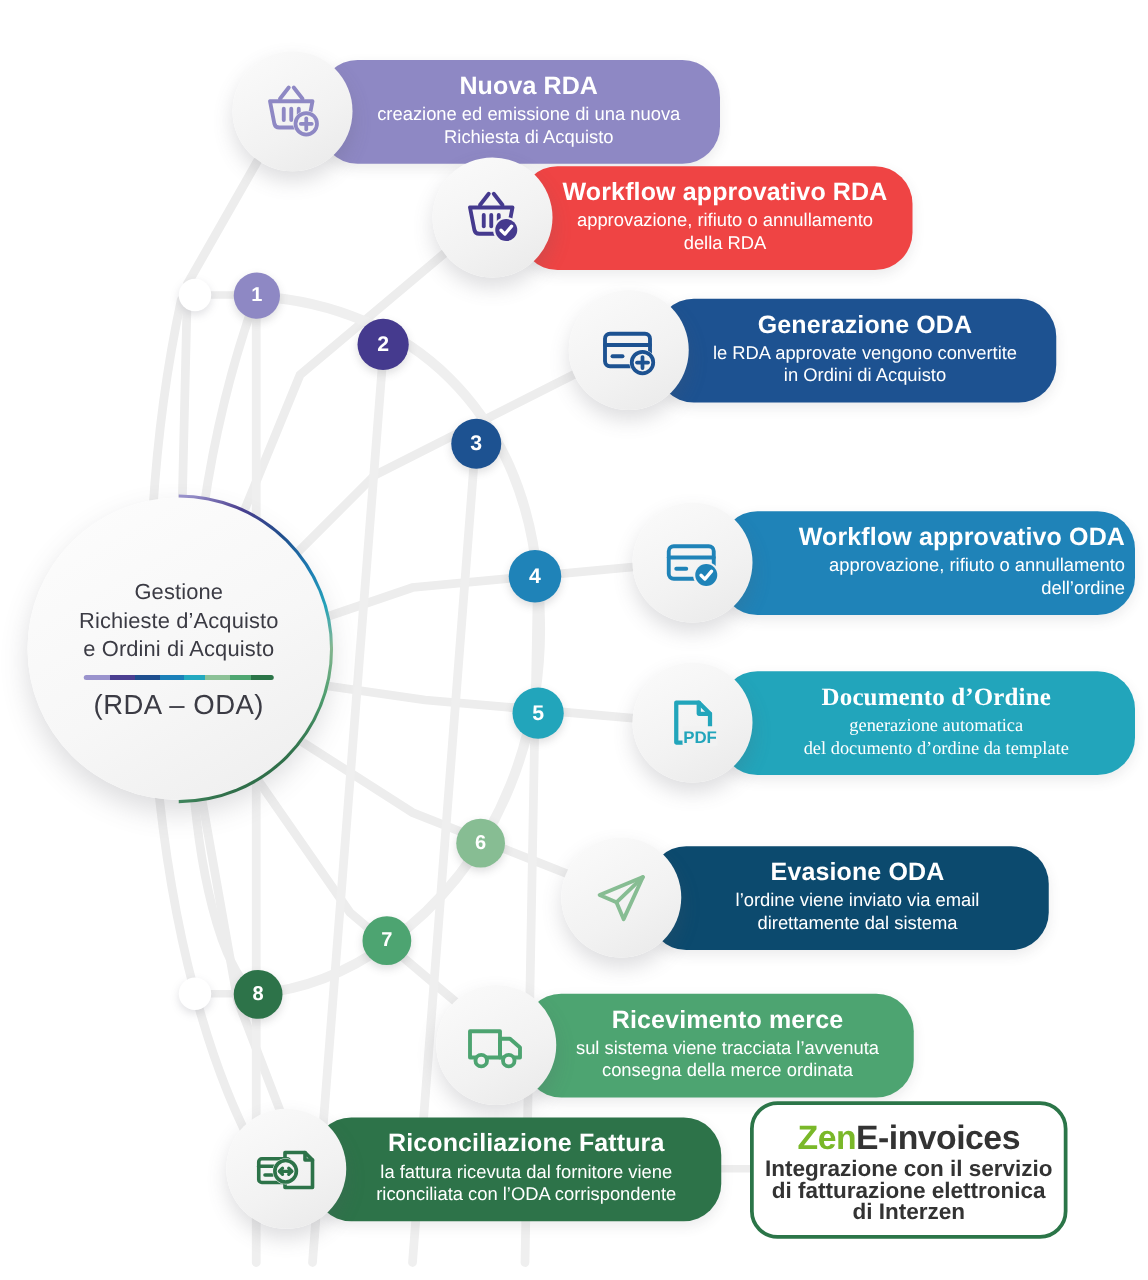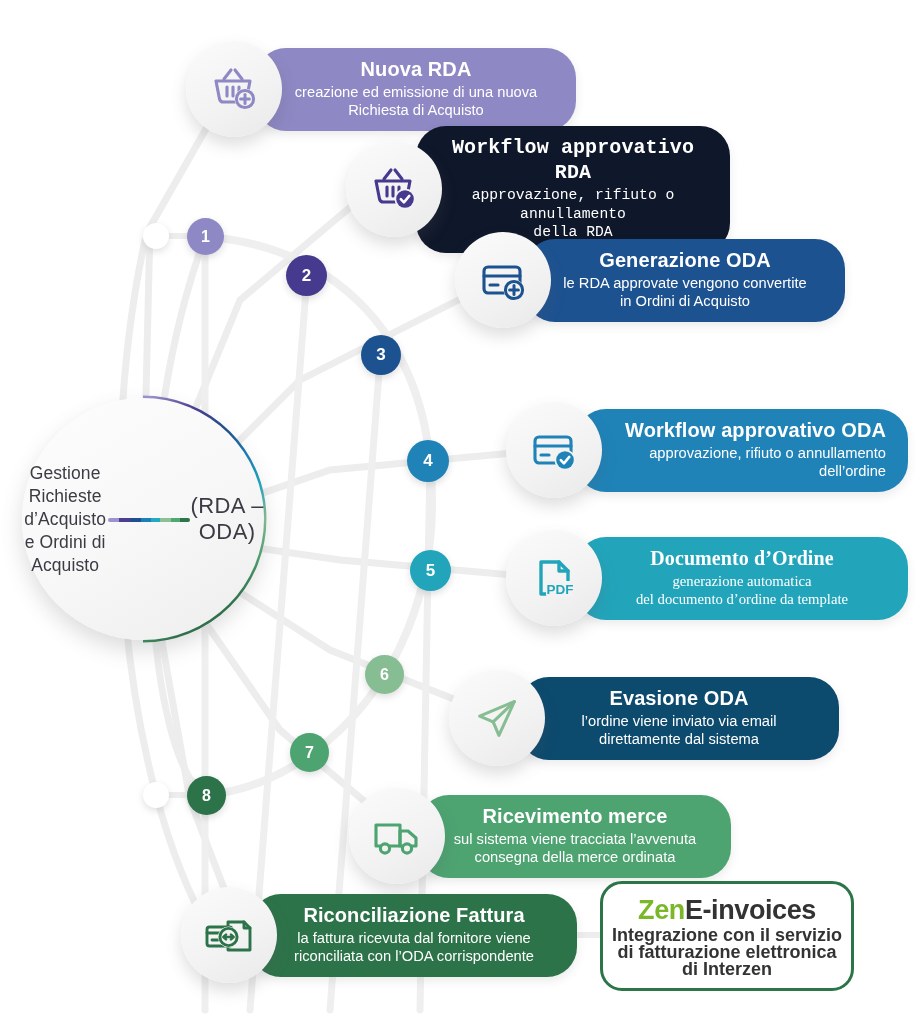--- a/index.html
+++ b/index.html
@@ -17,21 +17,21 @@
   #wires{position:absolute;left:0;top:0;width:918px;height:1024px;}
 
   
   .hub{
     position:absolute;
     left:22px; top:398px;
     width:242px; height:242px;
     border-radius:50%;
     background:linear-gradient(150deg,#fdfdfd 0%,#f7f7f7 55%,#ededed 100%);
     box-shadow:0 10px 22px rgba(80,80,90,.20);
-    display:flex; flex-direction:row;
+    display:flex; flex-direction:column;
     align-items:center; justify-content:center;
     text-align:center;
     z-index:6;
   }
   .hub-title{
     color:#3b3b44;
     font-size:17.5px;
     line-height:23px;
     letter-spacing:.1px;
     white-space:pre-line;
@@ -62,21 +62,21 @@
     background:linear-gradient(150deg,#fbfbfb 0%,#f2f2f2 60%,#e9e9e9 100%);
     box-shadow:0 8px 16px rgba(90,90,100,.20);
     display:flex;align-items:center;justify-content:center;
     flex:0 0 auto;
     position:relative;z-index:2;
   }
   .icon-bubble svg{display:block;}
 
   .card{
     border-radius:30px;
-    padding:9px 22px 11px 22px;
+    padding:9px 8px 11px 22px;
     color:#ffffff;
     text-align:center;
     margin-left:-26px;
     position:relative;z-index:1;
     box-shadow:0 4px 10px rgba(60,60,70,.10);
     box-sizing:border-box;
   }
   .card.left-icon{margin-left:-26px;}
   .card-title{
     font-weight:bold;
@@ -238,21 +238,21 @@
           <path d="M8 18 H42 L38.5 36 A4 4 0 0 1 34.6 39 H15.4 A4 4 0 0 1 11.5 36 Z"></path>
           <path d="M19 24 V33"></path>
             <path d="M25 24 V33"></path>
             <path d="M31 24 V33"></path>
         </g>
         <circle cx="37" cy="36" r="10.5" fill="#f2f2f2"></circle>
         <circle cx="37" cy="36" r="8.8" fill="#453a8e"></circle>
         <path d="M32.8 36.2 L35.9 39.3 L41.3 32.9" fill="none" stroke="#ffffff" stroke-width="2.6" stroke-linecap="round" stroke-linejoin="round"></path>
       </svg>
     </div>
-    <div class="card left-icon" style="background:#0f172a;width:314px;font-family:Liberation Mono, monospace;">
+    <div class="card left-icon" style="background:#ef4444;width:314px;">
       <div class="card-title">Workflow approvativo RDA</div>
       <div class="card-desc">approvazione, rifiuto o annullamento
 della RDA</div>
     </div>
   </div>
 
   <div class="row" style="left:455px;top:232px;">
     <div class="icon-bubble">
       <svg width="52" height="52" viewBox="0 0 52 52">
         <g fill="none" stroke="#1d5291" stroke-width="3.1" stroke-linecap="round" stroke-linejoin="round">

